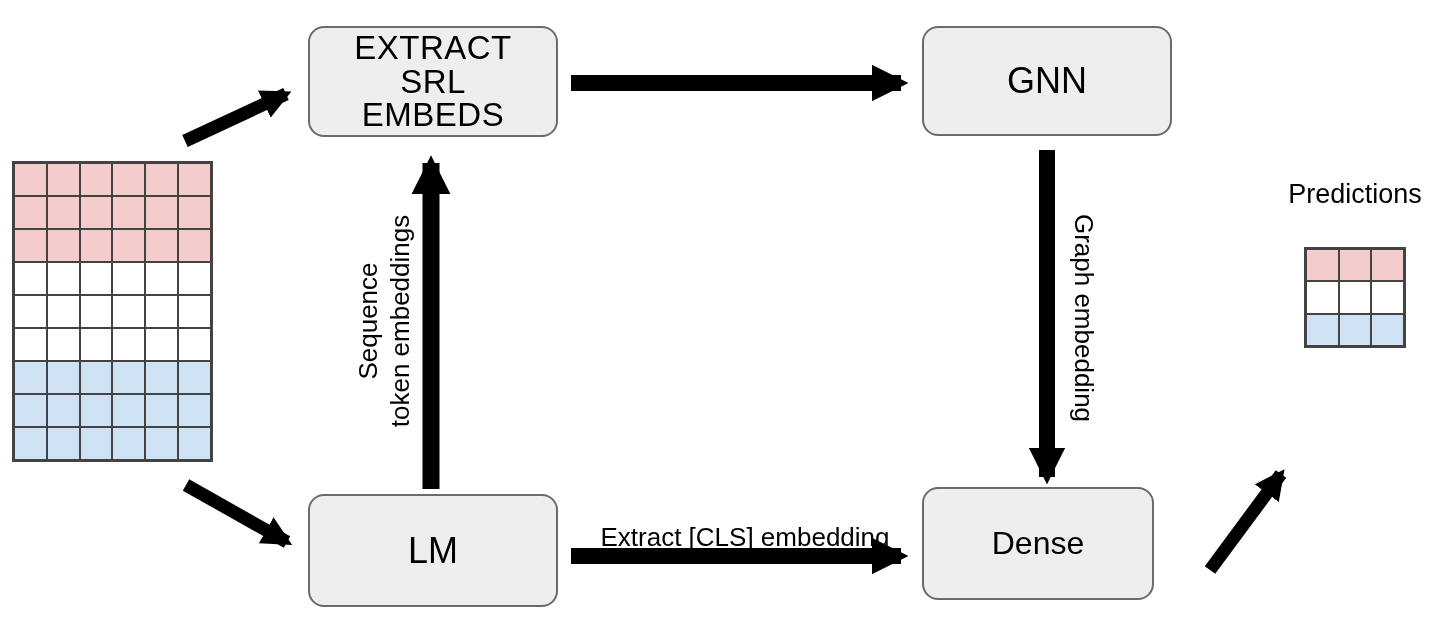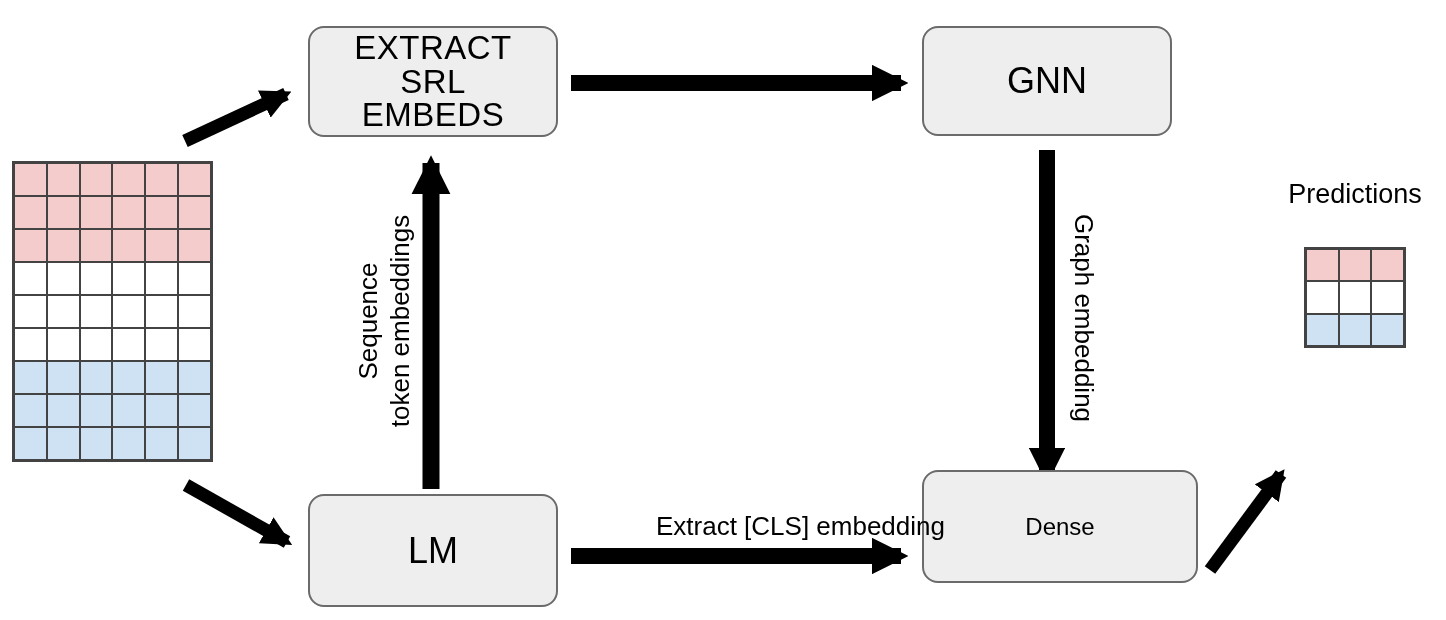--- a/index.html
+++ b/index.html
@@ -29,39 +29,39 @@
     display: flex;
     align-items: center;
     justify-content: center;
     text-align: center;
     box-sizing: border-box;
   }
   .node span { white-space: pre-line; }
   .node-extract { left: 308px; top: 26px;  width: 250px; height: 111px; font-size: 33px; line-height: 1.02; letter-spacing: 0.5px; }
   .node-gnn     { left: 922px; top: 26px;  width: 250px; height: 110px; font-size: 36px; }
   .node-lm      { left: 308px; top: 494px; width: 250px; height: 113px; font-size: 36px; }
-  .node-dense   { left: 922px; top: 470px; width: 276px; height: 113px; font-size: 24px; }
+  .node-dense   { left: 922px; top: 487px; width: 232px; height: 113px; font-size: 32px; }
 
   .free-label {
     position: absolute;
     text-align: center;
     white-space: pre-line;
   }
   .input-label       { left: 50px;   top: 94px;  width: 125px; font-size: 28px; }
   .predictions-label { left: 1255px; top: 179px; width: 200px; font-size: 27px; }
 
   .edge-label {
     position: absolute;
     text-align: center;
     white-space: pre-line;
     font-size: 26px;
     line-height: 1.22;
   }
   .label-pa  { left: 545px; top: 2px;   width: 400px; }
-  .label-cls { left: 545px; top: 511px; width: 400px; text-align: right; }
+  .label-cls { left: 545px; top: 522px; width: 400px; }
   .label-seq {
     left: 235px; top: 289px; width: 300px; height: 64px;
     transform: rotate(-90deg);
   }
   .label-graph {
     left: 933px; top: 302px; width: 300px; height: 32px;
     transform: rotate(90deg);
   }
 
   .matrix {

